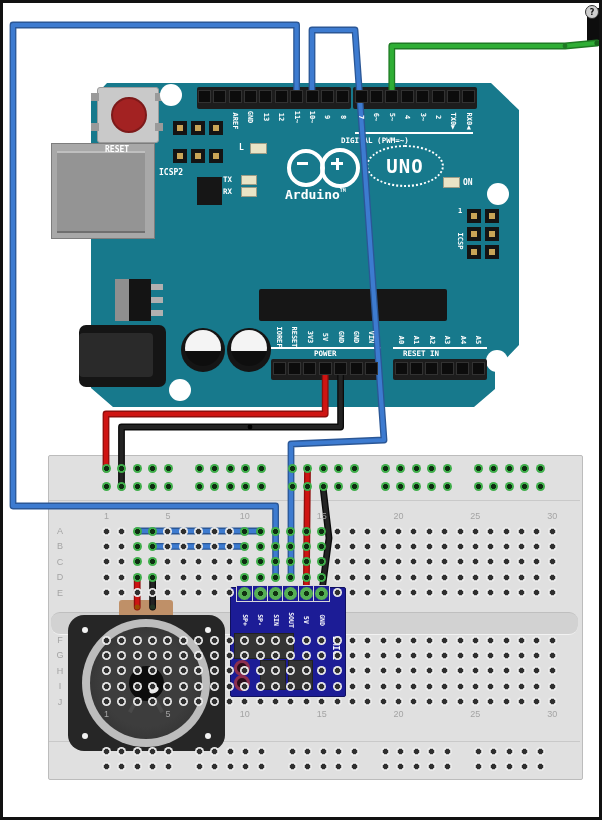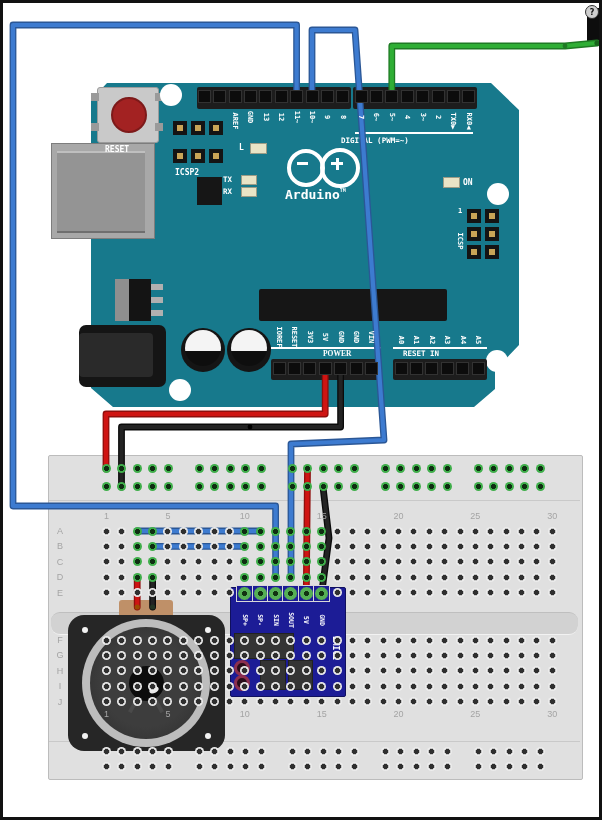--- a/index.html
+++ b/index.html
@@ -58,36 +58,36 @@
   <div class="abs" style="left:152px;top:120px;width:8px;height:8px;background:#9a9a9a;"></div>
   <div class="abs" style="left:108px;top:94px;width:32px;height:32px;border-radius:50%;background:#a32222;border:2px solid #7d1a1a;"></div>
   <div class="abs hlab" style="left:102px;top:142px;">RESET</div>
 
   <div class="abs icsq" style="left:170px;top:118px;"></div>
   <div class="abs icsq" style="left:188px;top:118px;"></div>
   <div class="abs icsq" style="left:206px;top:118px;"></div>
   <div class="abs icsq" style="left:170px;top:146px;"></div>
   <div class="abs icsq" style="left:188px;top:146px;"></div>
   <div class="abs icsq" style="left:206px;top:146px;"></div>
-  <div class="abs hlab" style="left:172px;top:165px;">ICSP2</div>
+  <div class="abs hlab" style="left:156px;top:165px;">ICSP2</div>
 
   <div class="abs mhole" style="left:157px;top:81px;"></div>
   <div class="abs mhole" style="left:484px;top:180px;"></div>
   <div class="abs mhole" style="left:483px;top:347px;"></div>
   <div class="abs mhole" style="left:166px;top:376px;"></div>
 
   <div class="abs strip" style="left:194px;top:84px;width:154px;height:22px;"></div>
   <div class="abs strip" style="left:350px;top:84px;width:124px;height:22px;"></div>
   <div class="abs strip" style="left:268px;top:356px;width:110px;height:21px;"></div>
   <div class="abs strip" style="left:390px;top:356px;width:94px;height:21px;"></div>
 
   <div class="abs wline" style="left:352px;top:129px;width:118px;"></div>
   <div class="abs hlab" style="left:338px;top:133px;font-size:7.5px;">DIGITAL (PWM=~)</div>
   <div class="abs wline" style="left:268px;top:344px;width:110px;"></div>
-  <div class="abs hlab" style="left:320px;top:346px;font-size:7.5px;font-family:Liberation Serif, serif;">POWER</div>
+  <div class="abs hlab" style="left:311px;top:346px;font-size:7.5px;">POWER</div>
   <div class="abs wline" style="left:390px;top:344px;width:94px;"></div>
   <div class="abs hlab" style="left:400px;top:346px;font-size:7.5px;">RESET IN</div>
 
   <div class="abs hlab" style="left:236px;top:140px;">L</div>
   <div class="abs led" style="left:247px;top:140px;width:15px;height:9px;"></div>
   <div class="abs hlab" style="left:220px;top:172px;font-size:7.5px;">TX</div>
   <div class="abs led" style="left:238px;top:172px;width:14px;height:8px;"></div>
   <div class="abs hlab" style="left:220px;top:184px;font-size:7.5px;">RX</div>
   <div class="abs led" style="left:238px;top:184px;width:14px;height:8px;"></div>
 
@@ -105,20 +105,24 @@
   <div class="abs" style="left:224px;top:325px;width:44px;height:44px;border-radius:50%;background:#151515;"></div>
   <div class="abs" style="left:228px;top:327px;width:36px;height:36px;border-radius:50%;background:linear-gradient(#f4f4f4 58%,#0e0e0e 58%);"></div>
 
   <div class="abs" style="left:284px;top:146px;width:30px;height:30px;border:4px solid #fff;border-radius:50%;"></div>
   <div class="abs" style="left:317px;top:145px;width:32px;height:32px;border:4px solid #fff;border-radius:50%;"></div>
   <div class="abs" style="left:294px;top:159px;width:11px;height:3px;background:#fff;"></div>
   <div class="abs" style="left:328px;top:159px;width:12px;height:3px;background:#fff;"></div>
   <div class="abs" style="left:332.5px;top:154.5px;width:3px;height:12px;background:#fff;"></div>
   <div class="abs hlab" style="left:282px;top:184px;font-size:13px;">
     <span>Arduino</span><span style="font-size:5px;vertical-align:top;">TM</span>
+  </div>
+  <div class="abs" style="left:363px;top:142px;width:74px;height:38px;border:2px dotted #fff;border-radius:50%;
+              display:flex;align-items:center;justify-content:center;color:#fff;font:bold 19px 'DejaVu Sans Mono',monospace;letter-spacing:1px;">
+    <span>UNO</span>
   </div>
   <div class="abs led" style="left:440px;top:174px;width:15px;height:9px;"></div>
   <div class="abs hlab" style="left:460px;top:175px;">ON</div>
 
   <div class="abs icsq" style="left:464px;top:206px;"></div>
   <div class="abs icsq" style="left:482px;top:206px;"></div>
   <div class="abs icsq" style="left:464px;top:224px;"></div>
   <div class="abs icsq" style="left:482px;top:224px;"></div>
   <div class="abs icsq" style="left:464px;top:242px;"></div>
   <div class="abs icsq" style="left:482px;top:242px;"></div>

